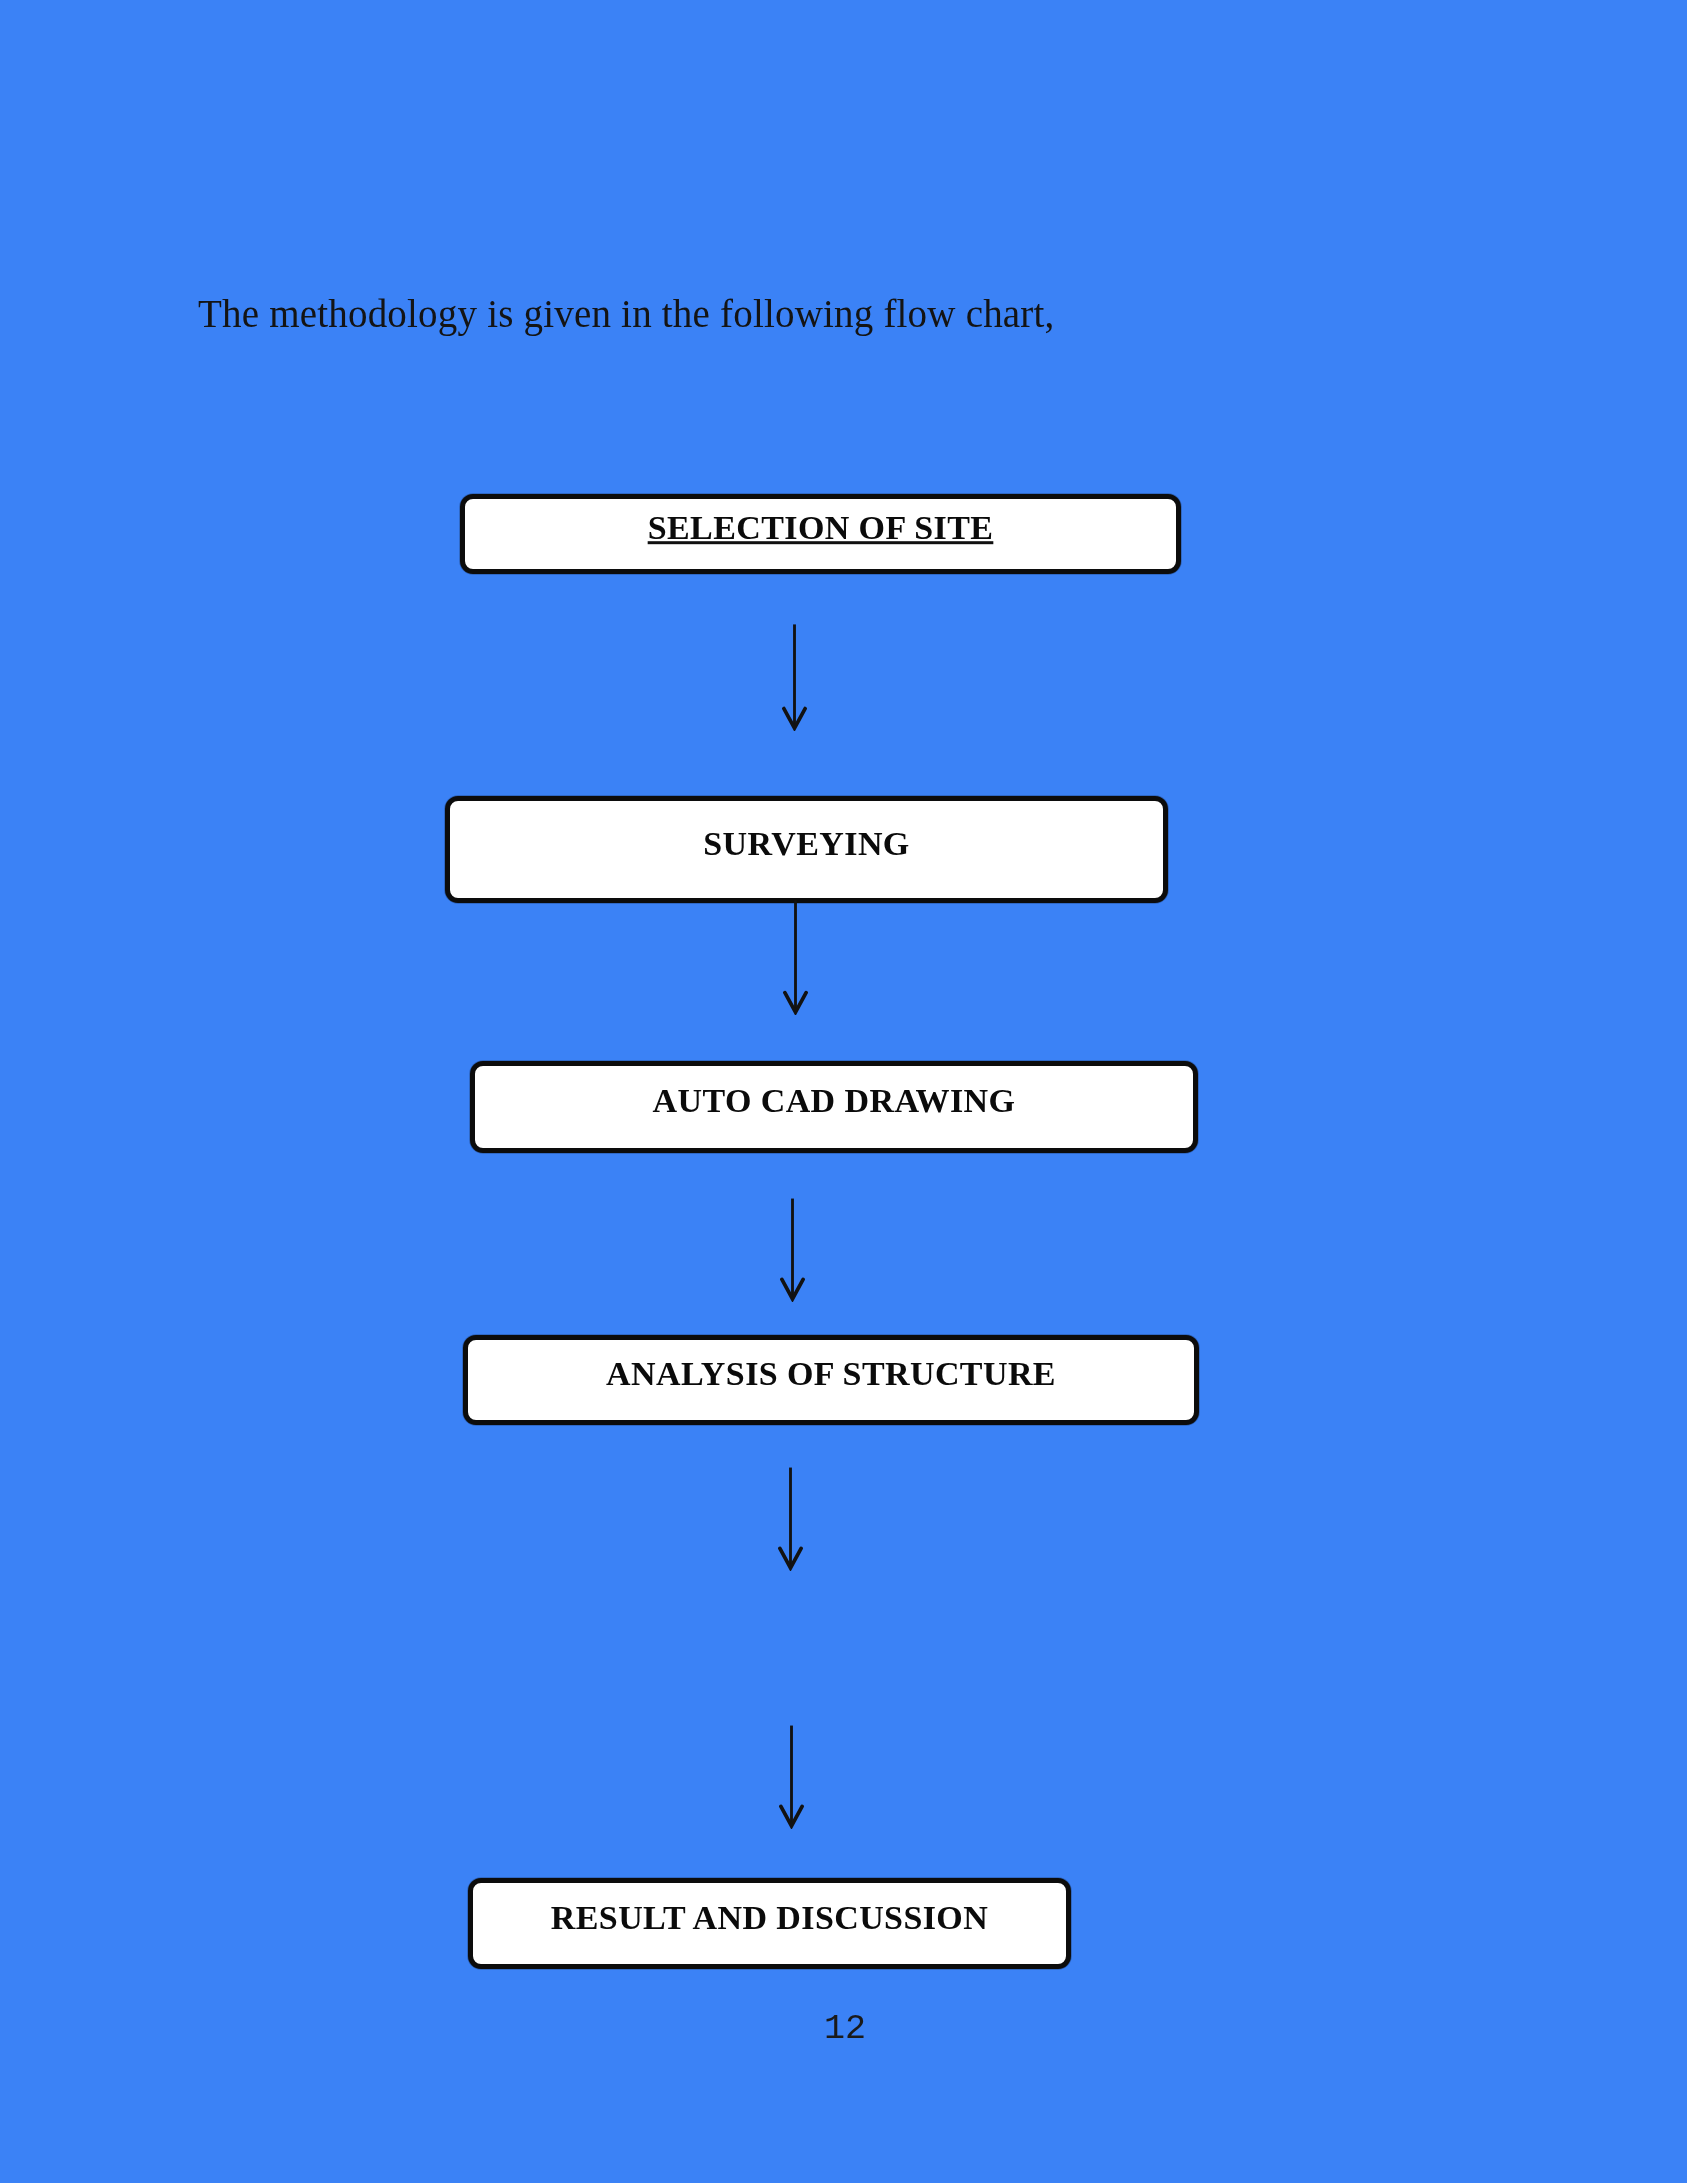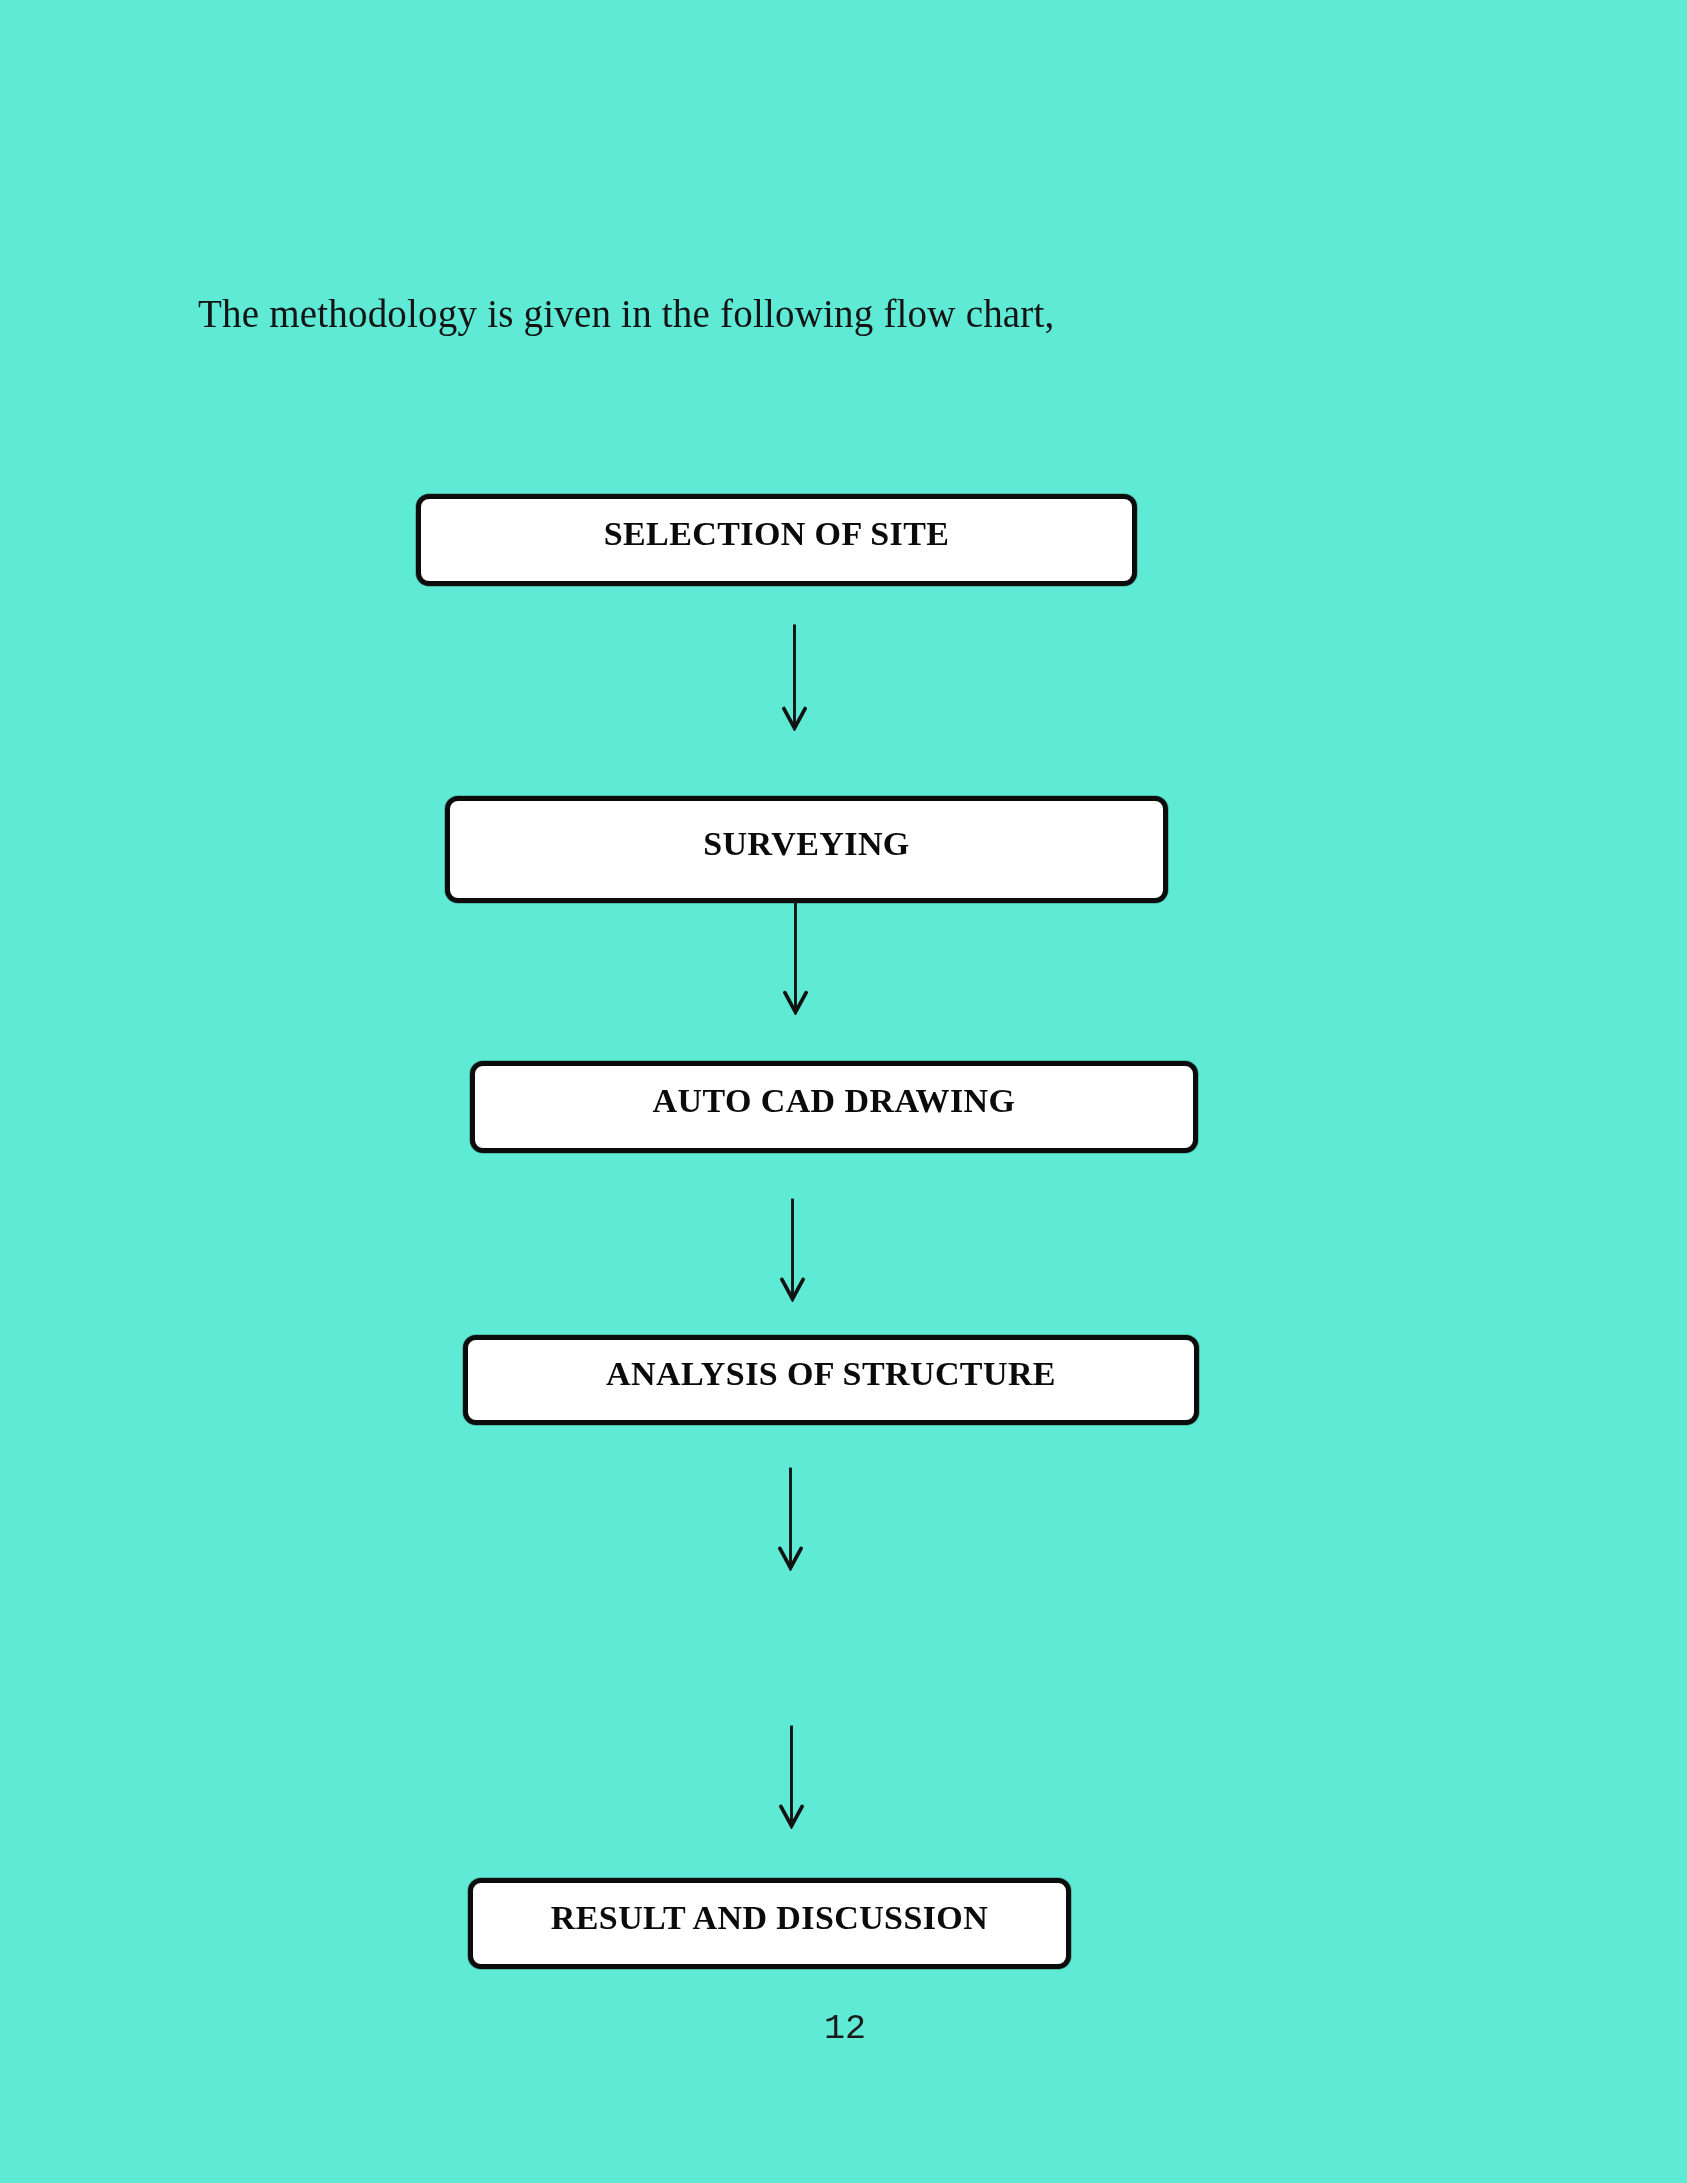--- a/index.html
+++ b/index.html
@@ -4,21 +4,21 @@
 <style>
   html, body {
     margin: 0;
     padding: 0;
     background: #ffffff;
   }
   .page {
     position: relative;
     width: 1687px;
     height: 2183px;
-    background: #5eead4;
+    background: #3b82f6;
     font-family: "Liberation Serif", serif;
     color: #101010;
     overflow: hidden;
   }
   .intro {
     position: absolute;
     left: 198px;
     top: 290px;
     margin: 0;
     font-size: 39px;
@@ -78,21 +78,21 @@
 </style>
 </head>
 <body>
 
 <div class="page">
 
   <p class="intro">The methodology is given in the following flow chart,</p>
 
   <div class="flowchart">
 
-    <div class="fc-box" style="left:416px; top:494px; width:721px; height:92px;">
+    <div class="fc-box" style="left:460px; top:494px; width:721px; height:80px;text-decoration:underline;">
       <span class="fc-label">SELECTION OF SITE</span>
     </div>
 
     <svg class="fc-arrow" style="left:770px; top:624px;" width="49" height="107" viewBox="0 0 60 130" aria-hidden="true">
       <line x1="30" y1="0" x2="30" y2="126"></line>
       <polyline points="17,103 30,127 43,103"></polyline>
     </svg>
 
     <div class="fc-box" style="left:445px; top:769px; width:723px; height:107px;margin-top:27px;">
       <span class="fc-label">SURVEYING</span>

